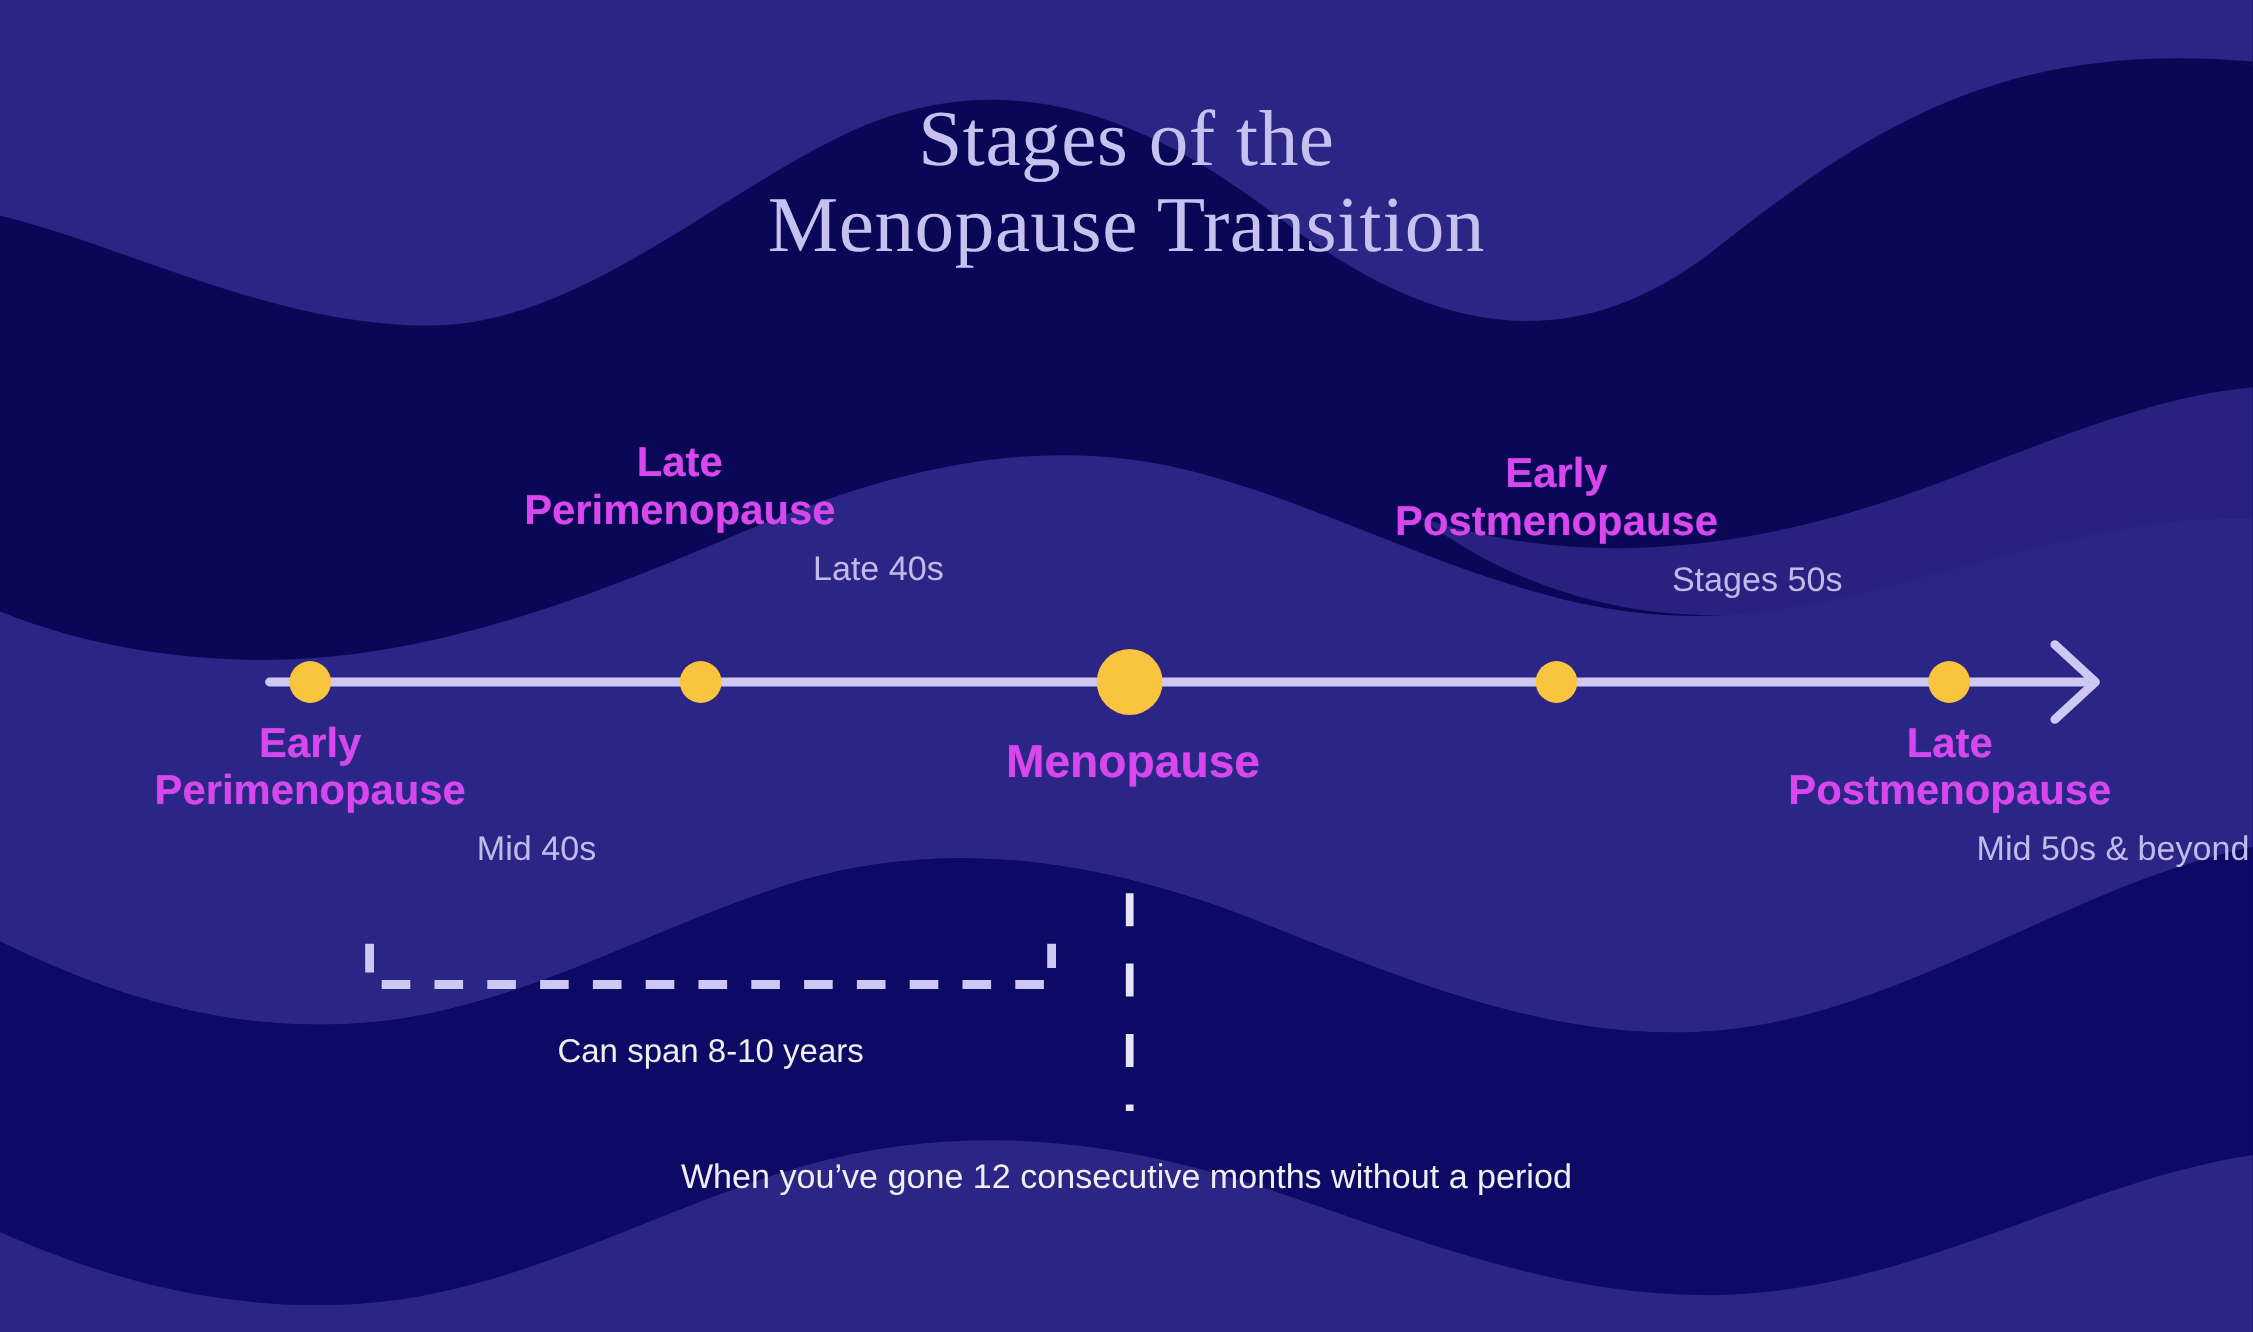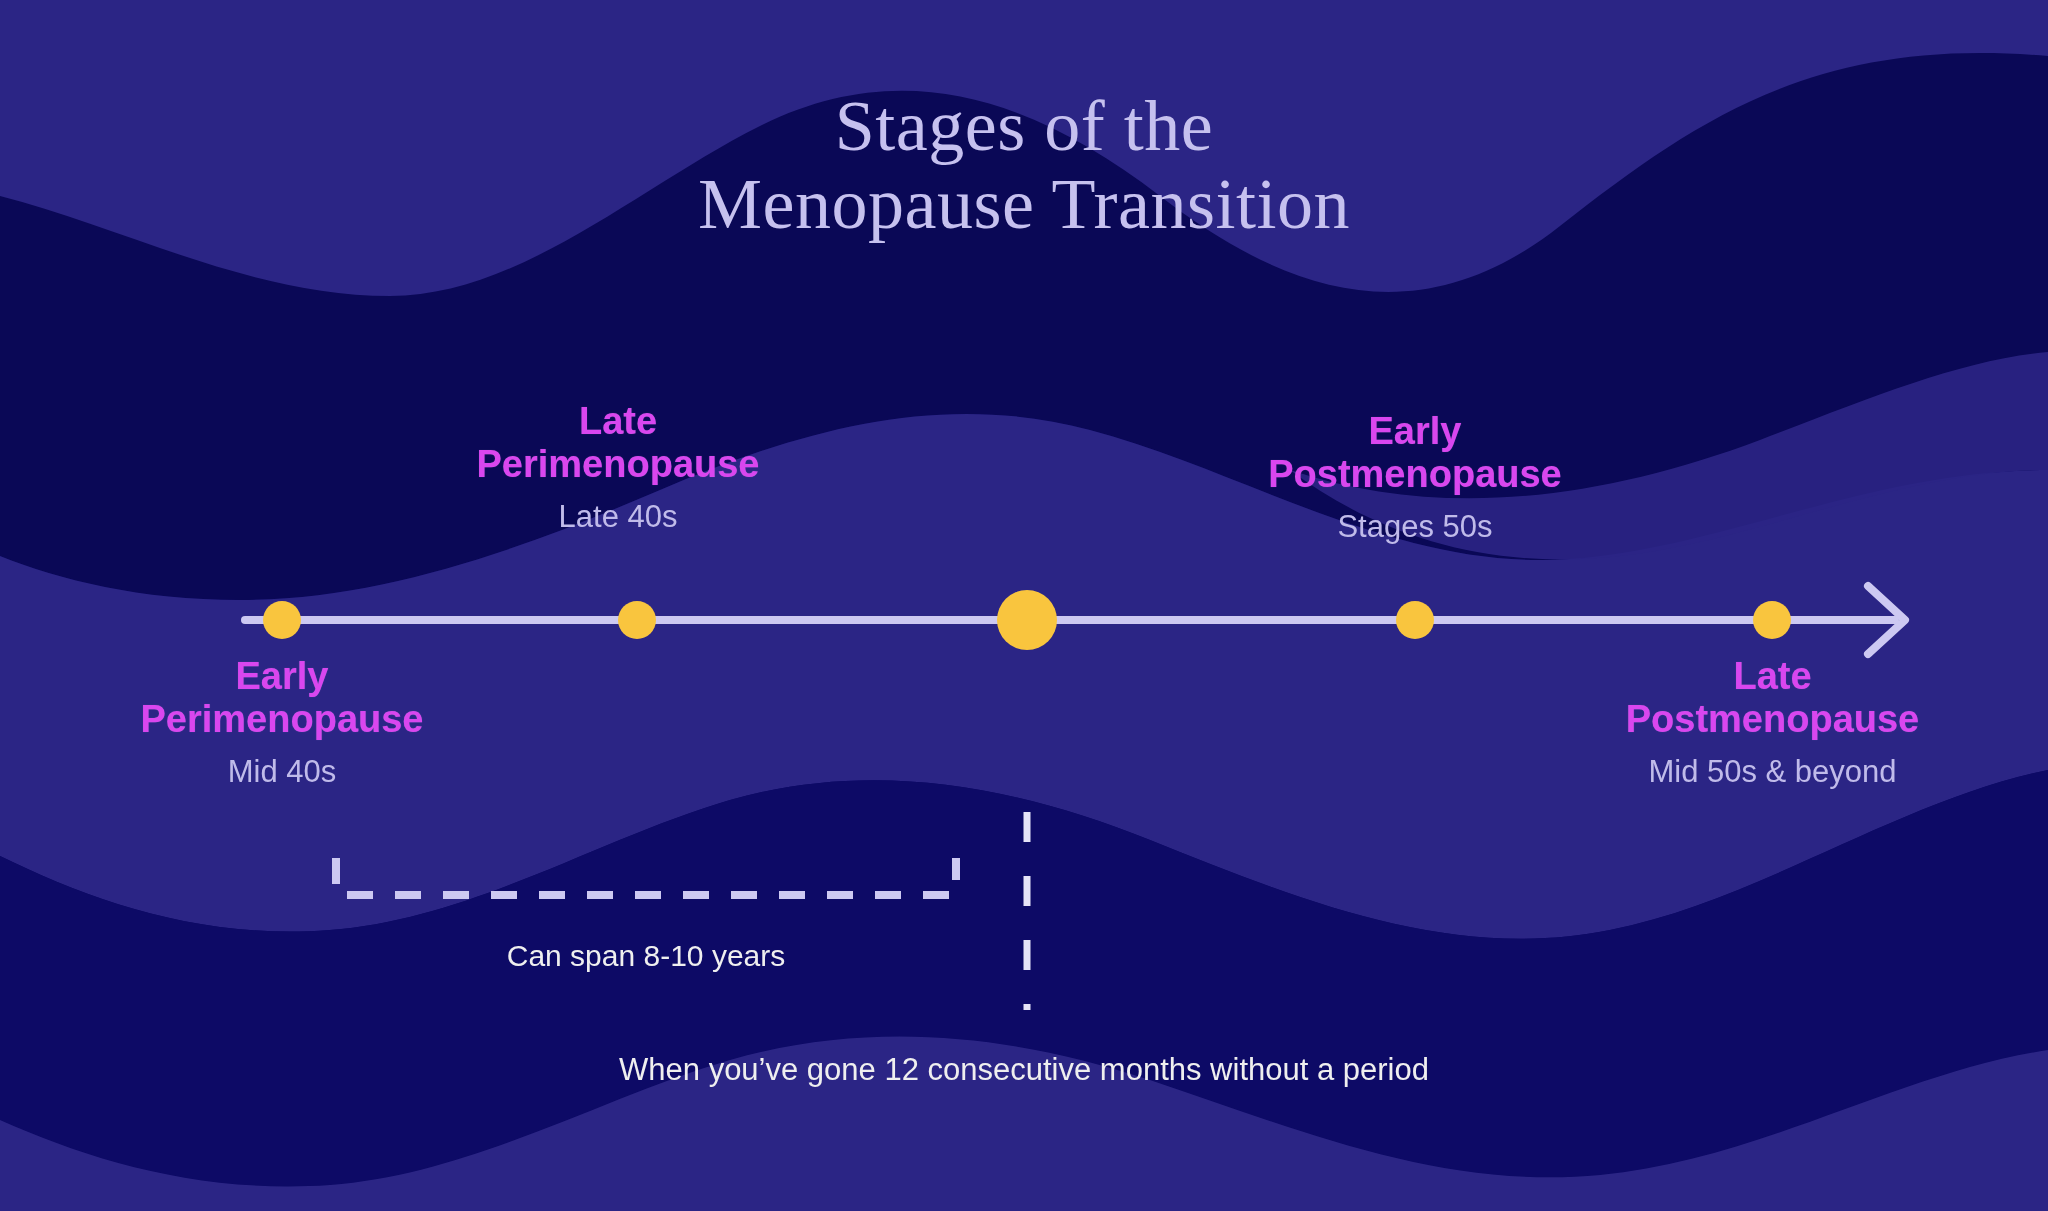--- a/index.html
+++ b/index.html
@@ -35,21 +35,21 @@
 
   
   .stage-label{position:absolute;text-align:center;pointer-events:none;}
   .stage-title{
     color:#d946ef;font-weight:bold;font-size:38px;line-height:1.13;
     white-space:pre-line;display:block;
     text-shadow:0 0 1px rgba(255,255,255,.25);
   }
   .stage-sub{
     color:#c0bbea;font-weight:400;font-size:31px;line-height:1.35;
-    display:block;margin-top:10px;
+    display:block;margin-top:10px;text-align:right;
   }
   .stage-title.big{font-size:42px;}
   .stage-sub.big{font-size:32px;}
 
   
   .lbl-early-peri{left:22px;  top:655px; width:520px;}
   .lbl-late-peri {left:378px; top:400px; width:480px;}
   .lbl-menopause {left:760px; top:668px; width:540px;}
   .lbl-early-post{left:1155px;top:410px; width:520px;}
   .lbl-late-post {left:1500px;top:655px; width:545px;}
@@ -156,20 +156,21 @@
     <span class="stage-sub">Mid 40s</span>
   </div>
 
   <div class="stage-label lbl-late-peri">
     <span class="stage-title">Late
 Perimenopause</span>
     <span class="stage-sub">Late 40s</span>
   </div>
 
   <div class="stage-label lbl-menopause">
+    <span class="stage-title big">Menopause</span>
   </div>
 
   <div class="stage-label lbl-early-post">
     <span class="stage-title">Early
 Postmenopause</span>
     <span class="stage-sub">Stages 50s</span>
   </div>
 
   <div class="stage-label lbl-late-post">
     <span class="stage-title">Late

